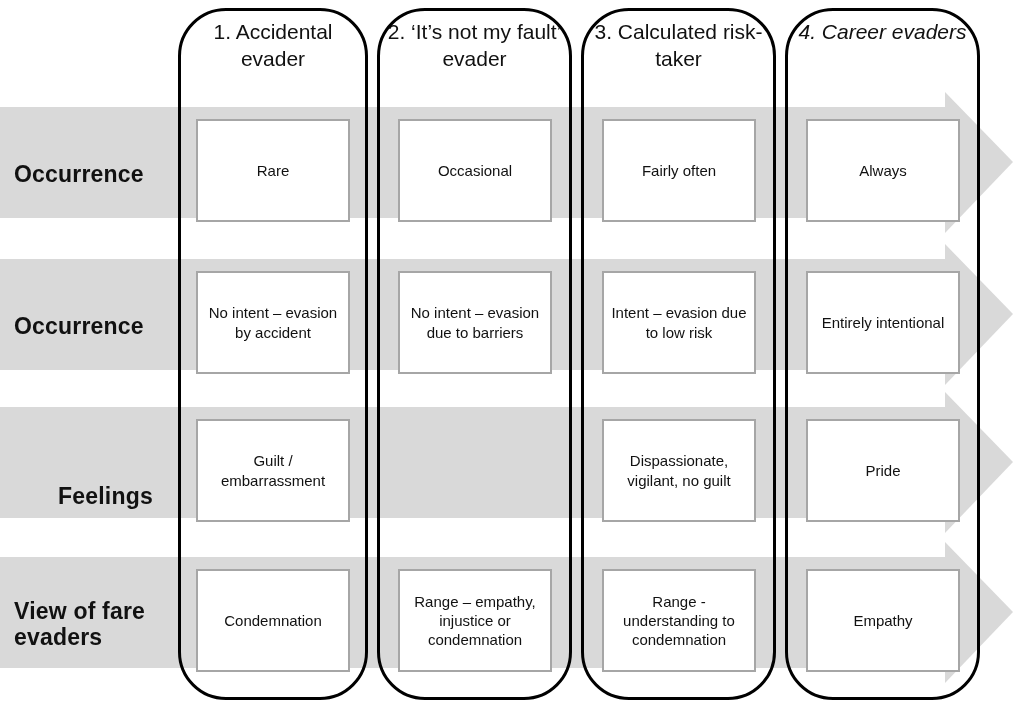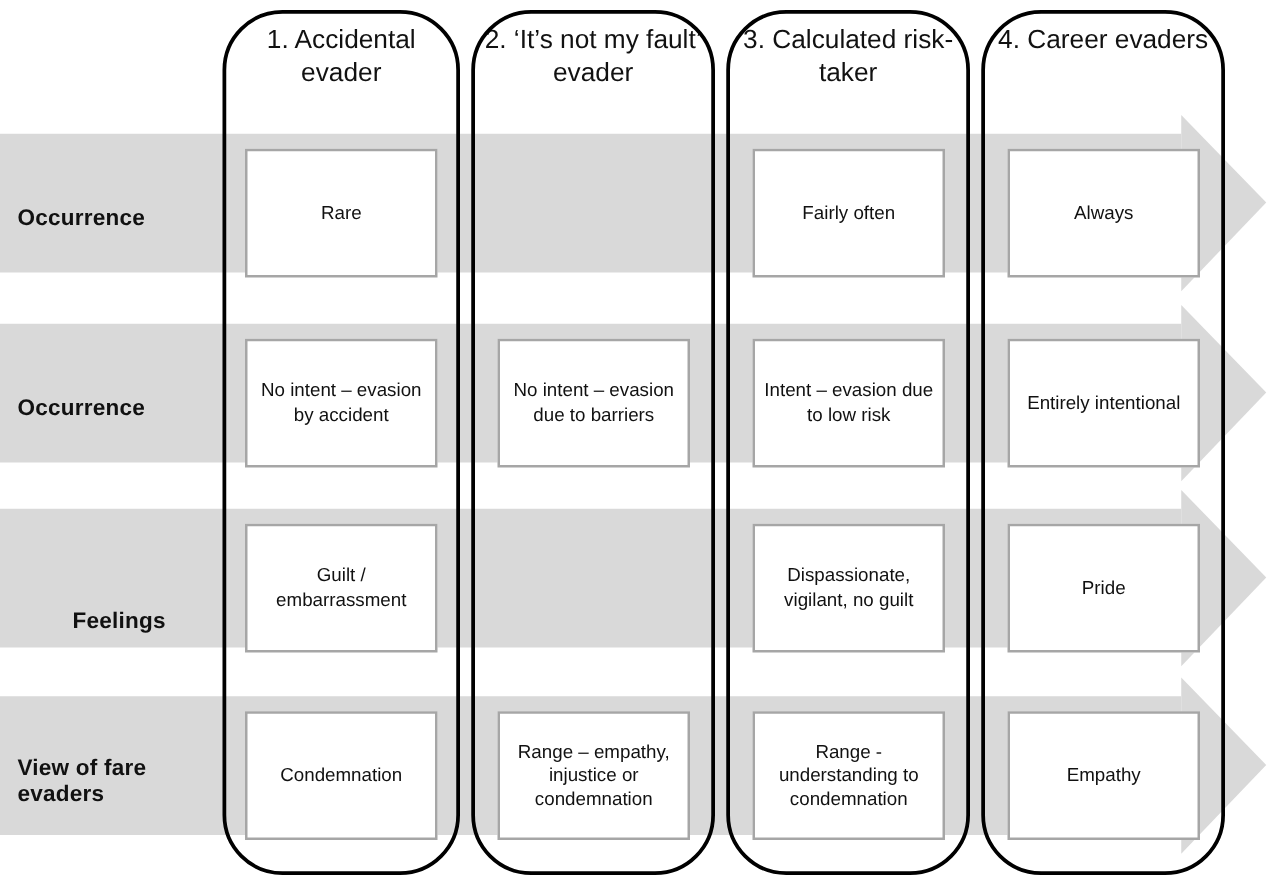--- a/index.html
+++ b/index.html
@@ -32,21 +32,21 @@
   }
   .r1 .arrow-body{top:107px;} .r1 .arrow-head{top:92px;}
   .r2 .arrow-body{top:259px;} .r2 .arrow-head{top:244px;}
   .r3 .arrow-body{top:407px;} .r3 .arrow-head{top:392px;}
   .r4 .arrow-body{top:557px;} .r4 .arrow-head{top:542px;}
 
   
   .row-label{
     position:absolute;left:14px;width:162px;height:135px;
     display:flex;align-items:center;
-    font-size:18px;font-weight:bold;line-height:1.12;
+    font-size:23px;font-weight:bold;line-height:1.12;
     letter-spacing:0.2px;
     z-index:2;
   }
   .row-label.r1{top:107px;} .row-label.r2{top:259px;}
   .row-label.r3{top:429px;margin-left:44px;} .row-label.r4{top:557px;}
 
   
   .col-frame{
     position:absolute;top:8px;height:692px;
     border:3px solid var(--frame-border);
@@ -66,21 +66,21 @@
     position:absolute;top:19px;
     text-align:center;
     font-size:21px;line-height:1.28;
     z-index:2;
     box-sizing:border-box;
     padding:0 10px;
   }
   .col-header.c1{left:178px;width:190px;}
   .col-header.c2{left:377px;width:195px;}
   .col-header.c3{left:581px;width:195px;}
-  .col-header.c4{left:785px;width:195px;}
+  .col-header.c4{left:785px;width:195px;font-style:italic;}
 
   
   .cell{
     position:absolute;width:154px;height:103px;
     background:#ffffff;
     border:2px solid var(--cell-border);
     box-sizing:border-box;
     display:flex;align-items:center;justify-content:center;
     text-align:center;
     font-size:15px;line-height:1.28;
@@ -122,20 +122,21 @@
   <div class="col-header c1">1. Accidental evader</div>
   <div class="col-header c2">2. ‘It’s not my fault’ evader</div>
   <div class="col-header c3">3. Calculated risk-taker</div>
   <div class="col-header c4">4. Career evaders</div>
 
   <div class="cell c1 r1">Rare</div>
   <div class="cell c1 r2">No intent – evasion by accident</div>
   <div class="cell c1 r3">Guilt / embarrassment</div>
   <div class="cell c1 r4">Condemnation</div>
 
+  <div class="cell c2 r1">Occasional</div>
   <div class="cell c2 r2">No intent – evasion due to barriers</div>
   <div class="cell c2 r4">Range – empathy, injustice or condemnation</div>
 
   <div class="cell c3 r1">Fairly often</div>
   <div class="cell c3 r2">Intent – evasion due to low risk</div>
   <div class="cell c3 r3">Dispassionate, vigilant, no guilt</div>
   <div class="cell c4 r1">Always</div>
 
   <div class="cell c3 r4">Range - understanding to condemnation</div>
   <div class="cell c4 r2">Entirely intentional</div>

